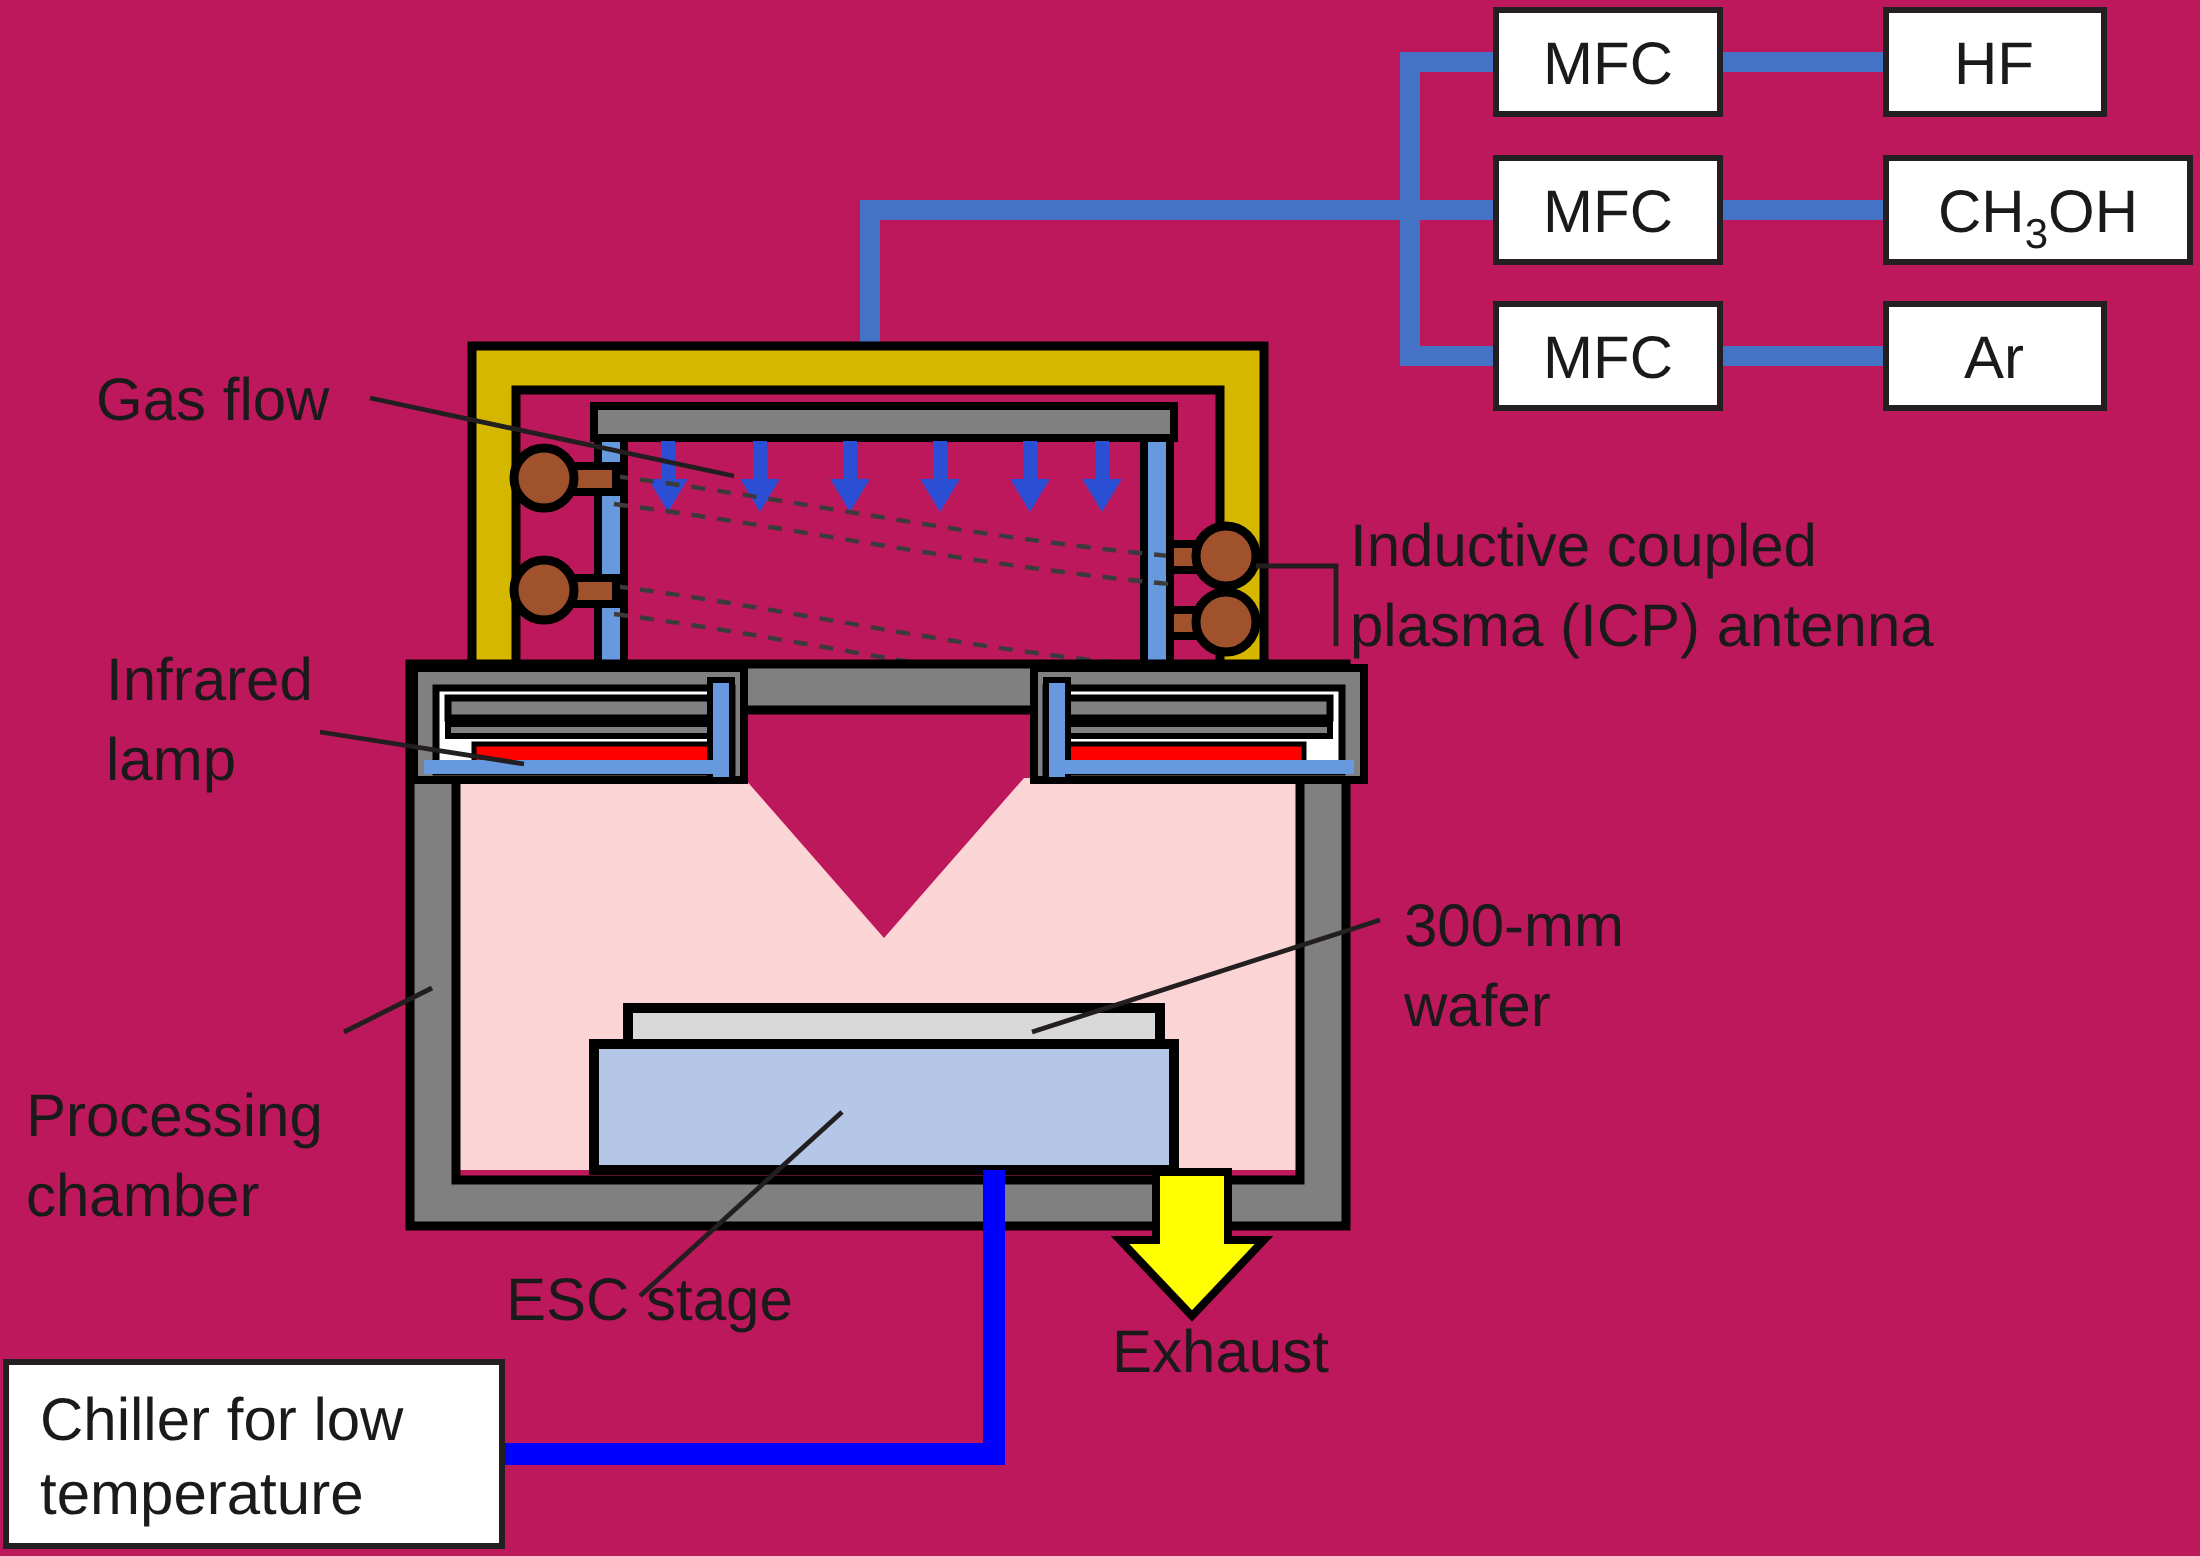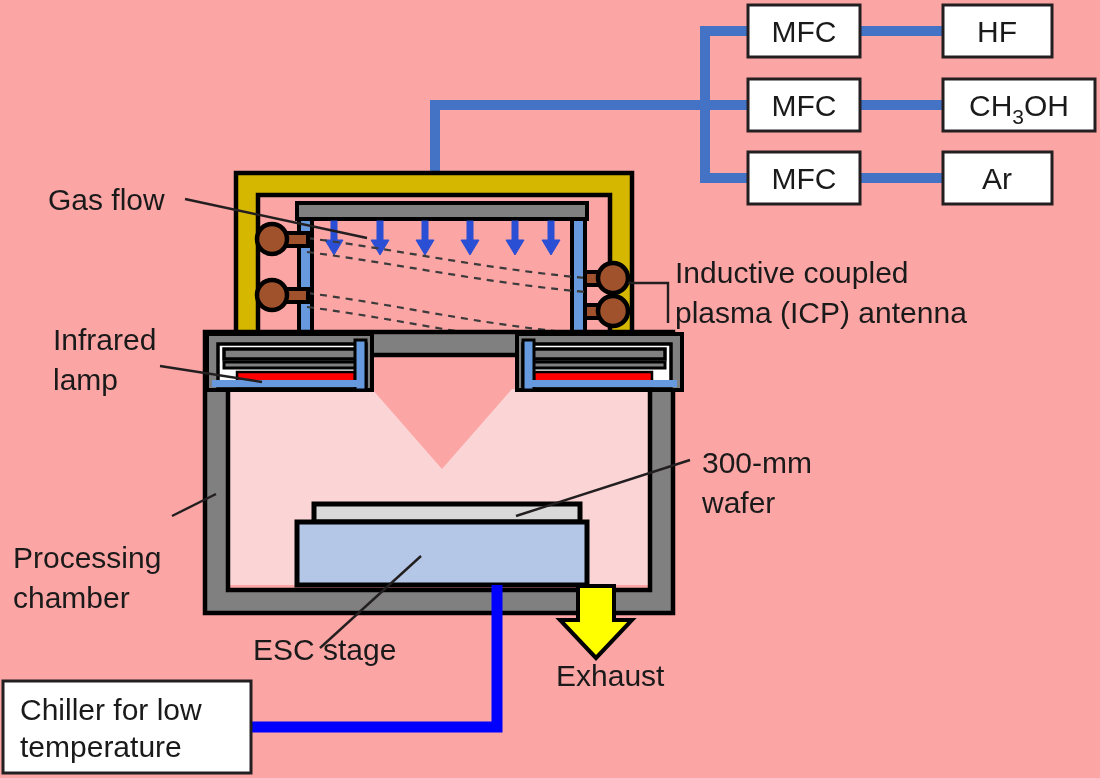--- a/index.html
+++ b/index.html
@@ -8,21 +8,21 @@
     padding: 0;
     background: #ffffff;
   }
   body {
     font-family: "Liberation Sans", sans-serif;
   }
   #canvas-wrap {
     position: relative;
     width: 1100px;
     height: 778px;
-    background: #fca5a5;
+    background: #be185d;
     overflow: hidden;
   }
   svg.diagram {
     position: absolute;
     top: 0;
     left: 0;
     width: 1100px;
     height: 778px;
     display: block;
   }

